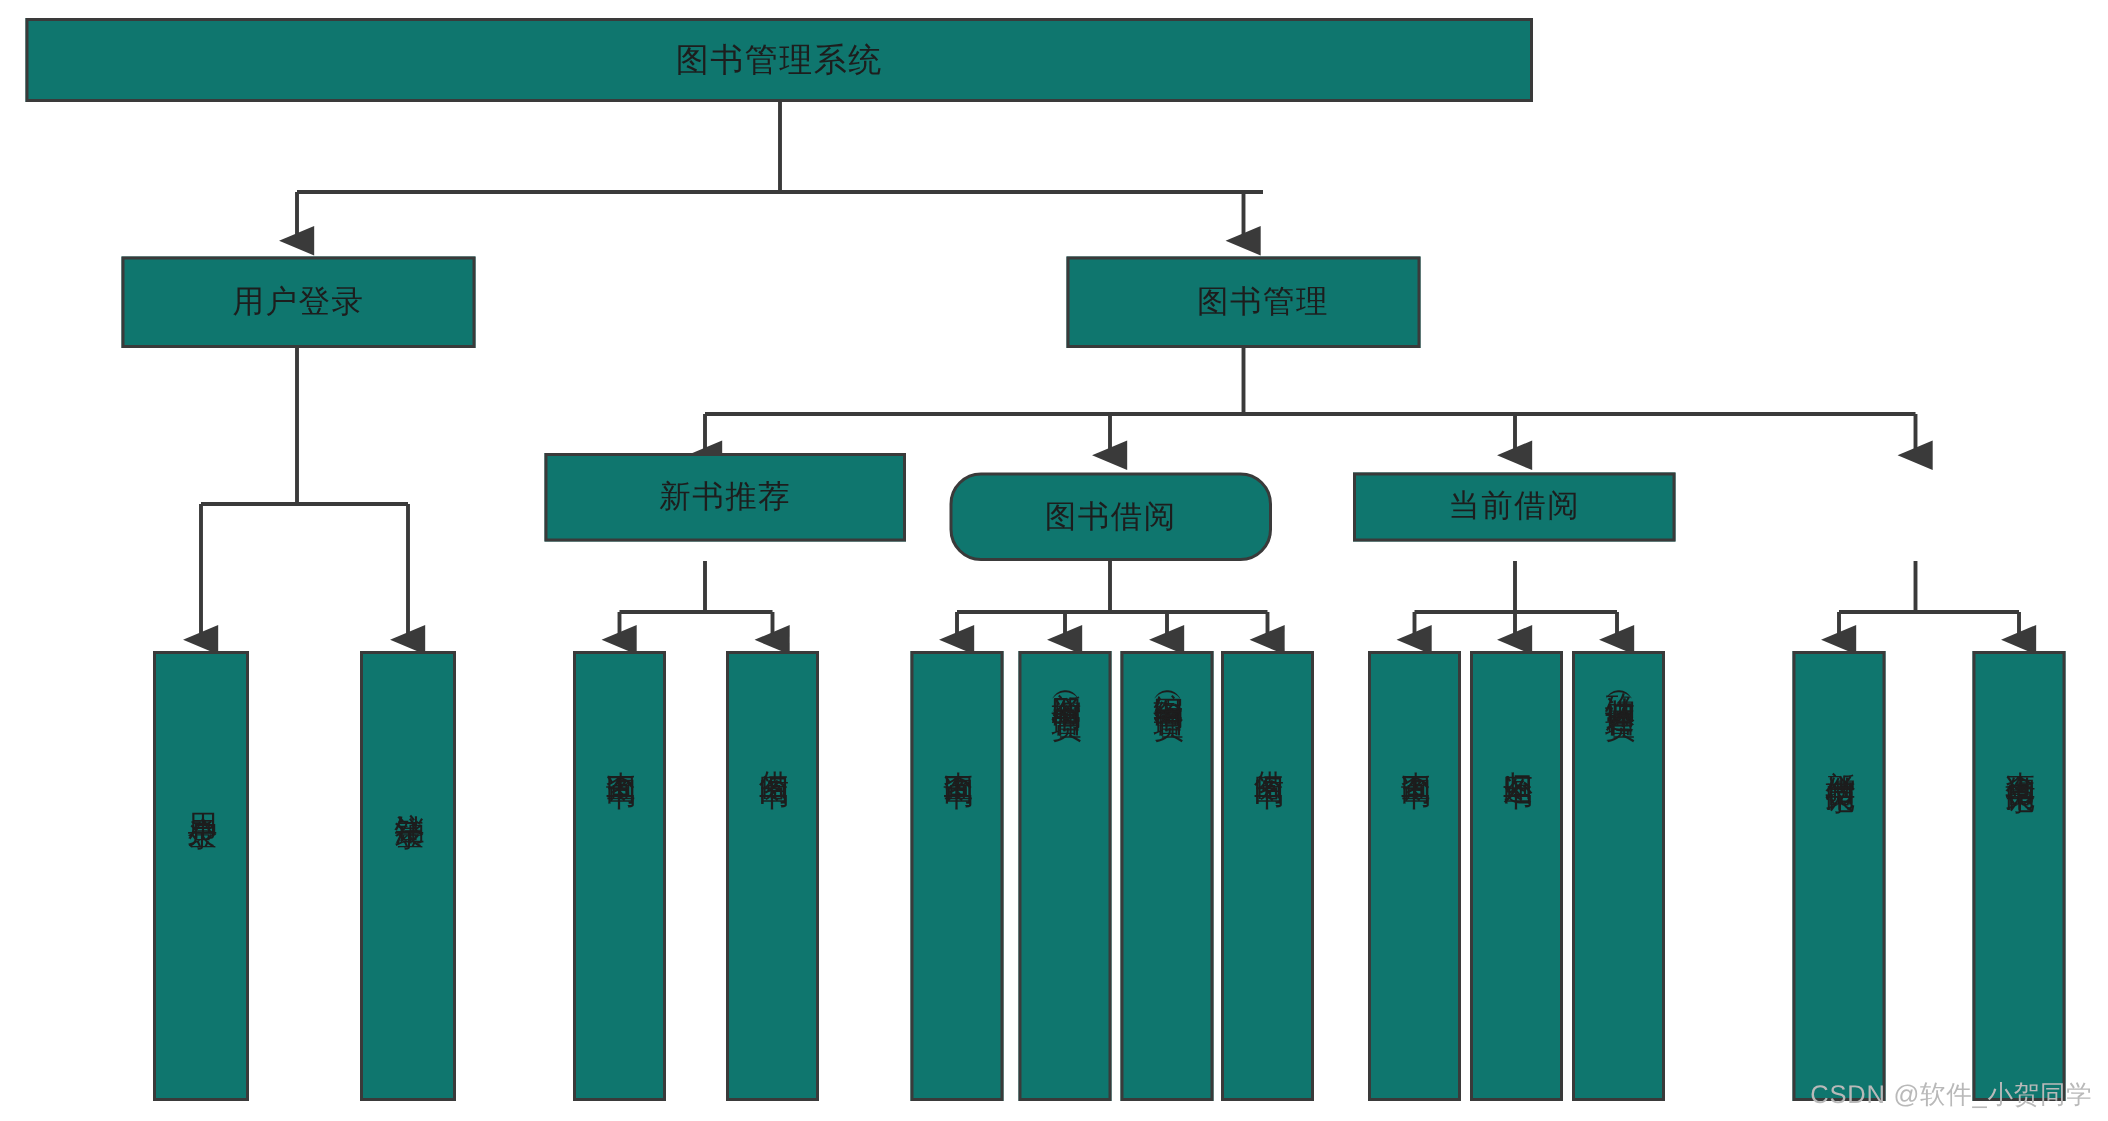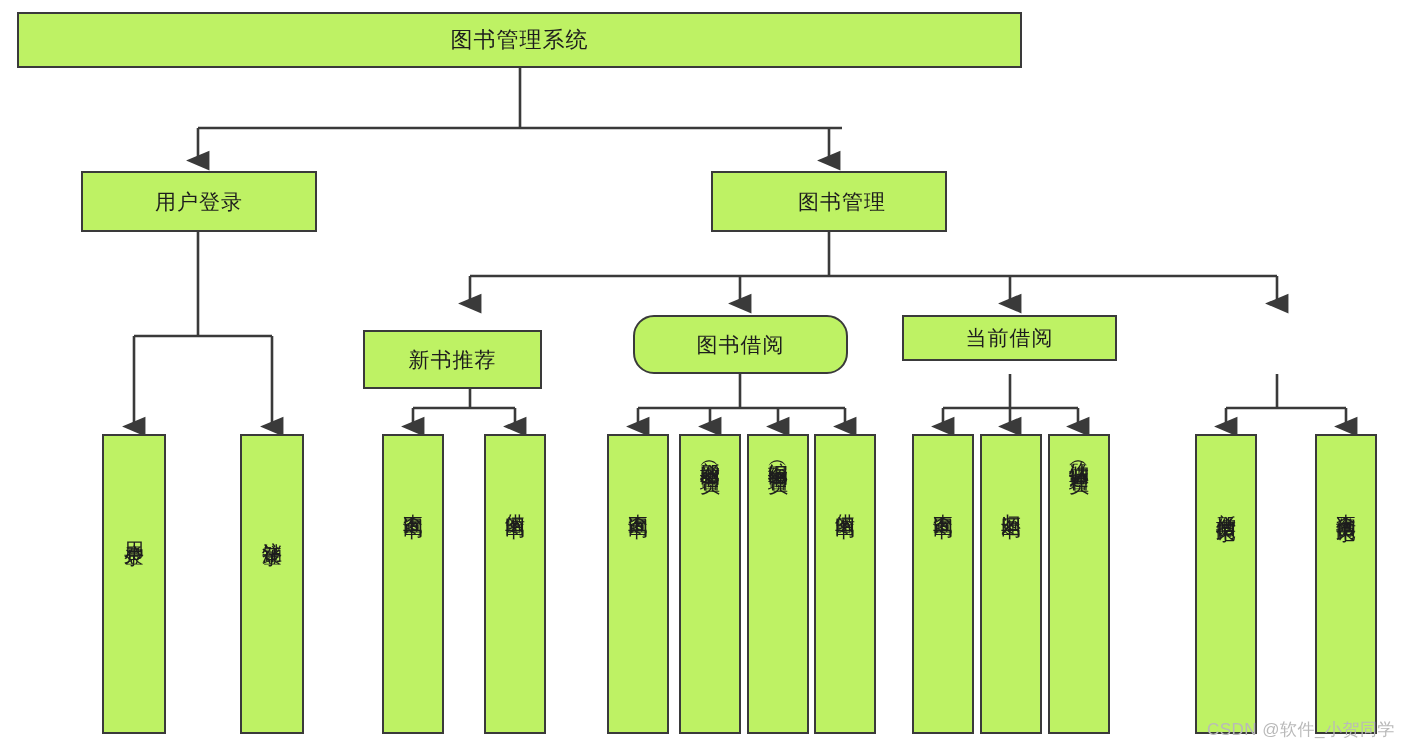--- a/index.html
+++ b/index.html
@@ -22,21 +22,21 @@
     left: 0;
     top: 0;
     width: 1405px;
     height: 747px;
     pointer-events: none;
   }
   .node {
     position: absolute;
     box-sizing: border-box;
     border: 2.5px solid #3a3a3a;
-    background: #bef264;
+    background: #0f766e;
     color: #1d1d1d;
     display: flex;
     align-items: center;
     justify-content: center;
     text-align: center;
   }
   .node.horiz {
     font-size: 21px;
     letter-spacing: 1px;
     line-height: 1.2;
@@ -138,21 +138,21 @@
   </div>
 
   <div class="node horiz" style="left:81px; top:171px; width:236px; height:61px;">
     <span>用户登录</span>
   </div>
 
   <div class="node horiz" style="left:711px; top:171px; width:236px; height:61px;padding-left:26px;">
     <span>图书管理</span>
   </div>
 
-  <div class="node horiz" style="left:363px; top:330px; width:179px; height:59px;text-align:center;">
+  <div class="node horiz" style="left:363px; top:302px; width:241px; height:59px;text-align:center;">
     <span>新书推荐</span>
   </div>
 
   <div class="node horiz" style="left:633px; top:315px; width:215px; height:59px;border-radius:21px;">
     <span>图书借阅</span>
   </div>
 
   <div class="node horiz" style="left:902px; top:315px; width:215px; height:46px;">
     <span>当前借阅</span>
   </div>

